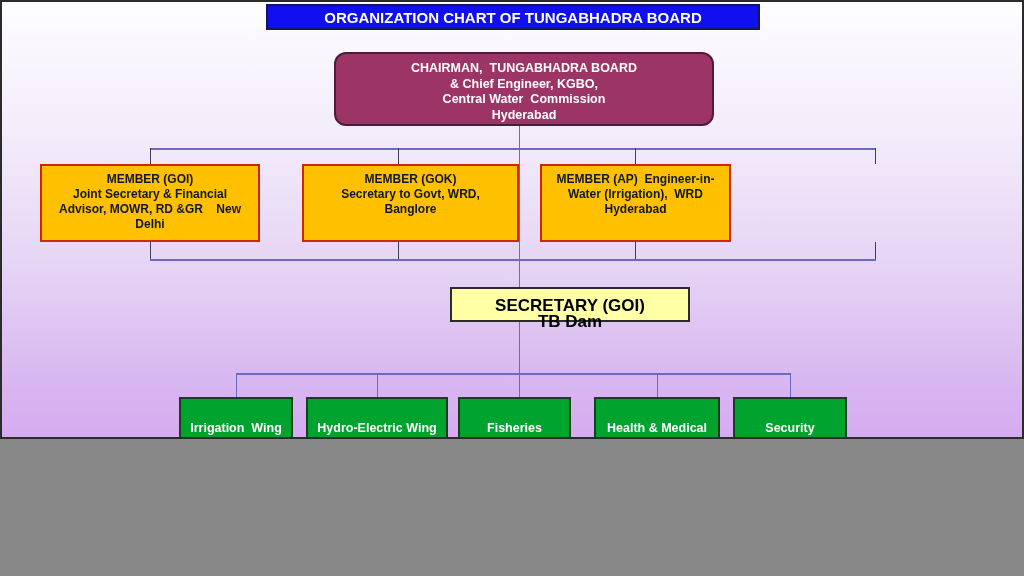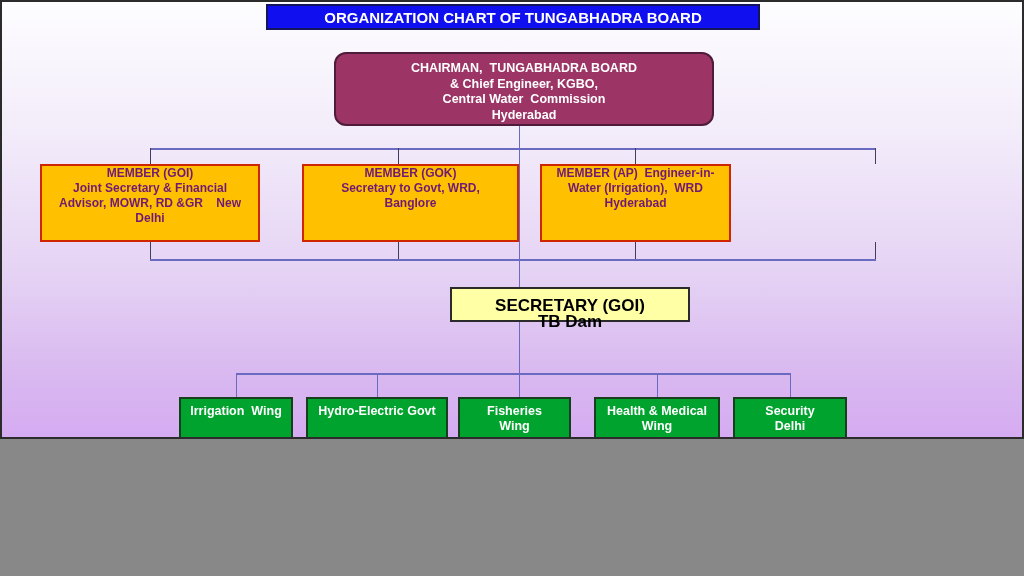--- a/index.html
+++ b/index.html
@@ -22,35 +22,35 @@
     display:flex;align-items:center;justify-content:center;
   }
   .chairman{
     left:332px;top:50px;width:380px;height:74px;
     background:#9c3566;border:2px solid #4f1b3a;border-radius:12px;
     color:#ffffff;font-size:12.5px;line-height:15.5px;padding-top:7px;
   }
   .member{
     top:162px;height:78px;
     background:#ffc000;border:2px solid #cf2600;
-    color:#701a75;font-size:12px;line-height:15px;
+    color:#0f172a;font-size:12px;line-height:15px;padding-top:6px;
   }
   .member.m1{left:38px;width:220px;}
   .member.m2{left:288px;width:217px;margin-left:12px;}
   .member.m3{left:538px;width:191px;}
   .member.m4{left:763px;width:220px;}
   .secretary{
     left:400px;top:285px;width:240px;height:35px;
     background:#ffffa6;border:2px solid #2b2b2b;
     color:#000000;font-size:17px;line-height:16px;padding-top:9px;margin-left:48px;
   }
   .wing{
     top:395px;height:47px;
     background:#00a32e;border:2px solid #173f1e;
-    color:#ffffff;font-size:12.5px;line-height:15px;padding-top:5px;
+    color:#ffffff;font-size:12.5px;line-height:15px;padding-top:22px;
   }
   .wing.w1{left:177px;width:114px;}
   .wing.w2{left:304px;width:142px;}
   .wing.w3{left:456px;width:113px;}
   .wing.w4{left:592px;width:126px;}
   .wing.w5{left:731px;width:114px;}
 
   .line{position:absolute;background:#6a6ac0;}
   .line.dark{background:#3f3f58;}
   .hline{height:1.5px;}
@@ -109,21 +109,21 @@
 
   <div class="node secretary">
     <span class="txt">SECRETARY (GOI)
 TB Dam</span>
   </div>
 
   <div class="node wing w1">
     <span class="txt">Irrigation  Wing</span>
   </div>
   <div class="node wing w2">
-    <span class="txt">Hydro-Electric Govt</span>
+    <span class="txt">Hydro-Electric Wing</span>
   </div>
   <div class="node wing w3">
     <span class="txt">Fisheries
 Wing</span>
   </div>
   <div class="node wing w4">
     <span class="txt">Health &amp; Medical
 Wing</span>
   </div>
   <div class="node wing w5">

